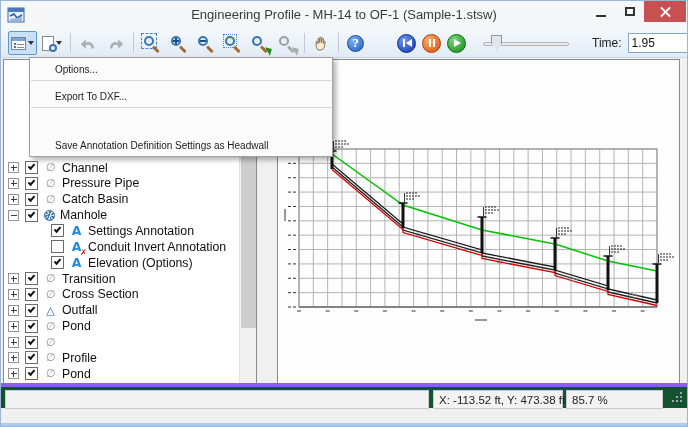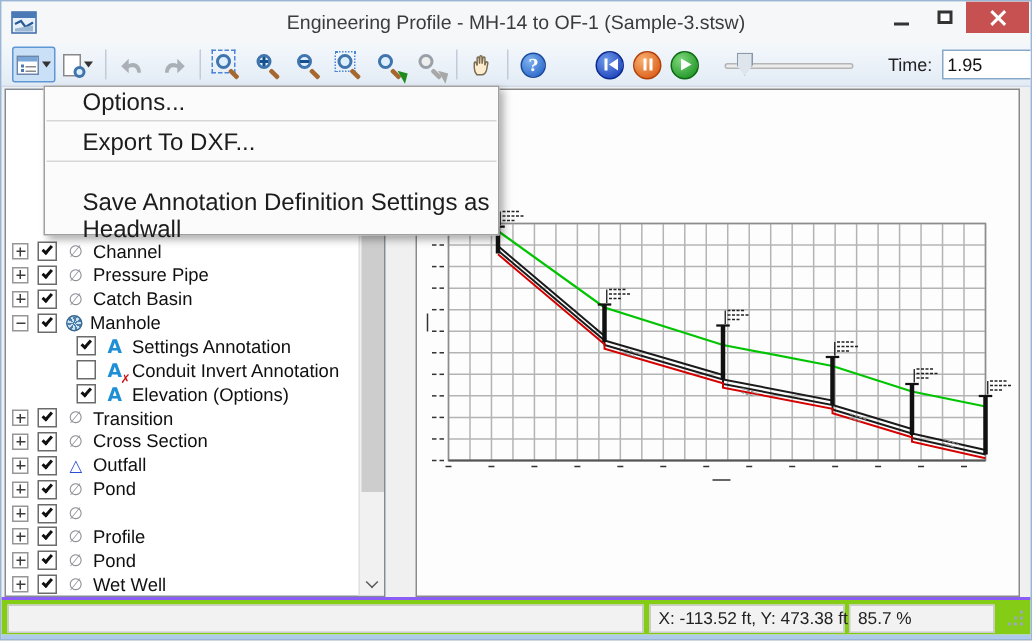--- a/index.html
+++ b/index.html
@@ -92,33 +92,33 @@
   .chev{width:6px;height:6px;border-right:1.5px solid #5a5a5a;border-bottom:1.5px solid #5a5a5a;}
   .chev.down{transform:rotate(45deg);margin-top:-3px;}
   .chev.up{transform:rotate(-135deg);margin-top:3px;}
   .ts-thumb{position:absolute;left:1px;width:15px;background:#cdcdcd;top:16px;height:252px;}
   
   .chart-panel{position:absolute;left:276px;top:58px;width:403px;height:339px;background:#fdfdfd;border:1px solid #8a8a8a;}
   .chart-panel svg{position:absolute;left:0;top:0;overflow:visible;}
   
   .menu{position:absolute;left:28px;top:56px;width:304px;background:#fbfbfb;border:1px solid #a0a0a0;
     box-shadow:3px 3px 5px rgba(0,0,0,.3);z-index:60;}
-  .menu-item{display:flex;align-items:center;font-size:16px;color:#1c1c1c;height:22px;}
+  .menu-item{display:flex;align-items:center;font-size:10px;color:#1c1c1c;height:22px;}
   .menu-item > span{padding-left:25px;}
   .menu > :nth-child(1){height:22px;}
   .menu > :nth-child(4){height:26px;}
   .menu > :nth-child(6){height:27px;}
   .menu-item.hl-item{height:18px;}
   .hl-span{display:inline-block;margin-left:10px;padding-left:15px !important;width:155px;background:#f0a6b6;
     height:17px;line-height:17px;}
   .menu-sep{border-top:1px solid #d6d6d6;margin:0 1px;}
   .menu > :nth-child(3){margin-top:4px;}
   .menu > :nth-child(5){margin-top:1px;}
   
-  .statusbar{position:absolute;left:0;bottom:3px;width:100%;height:25px;background:#84cc16;border-top:2px solid #8b5cf6;}
+  .statusbar{position:absolute;left:0;bottom:18px;width:100%;height:25px;background:#14532d;border-top:4px solid #8b5cf6;}
   .sb-panel{position:absolute;top:3px;height:19px;border:1px solid #cbcbcb;background:#f2f2f2;font-size:11.5px;
     color:#222;display:flex;align-items:center;padding:0 5px;white-space:nowrap;}
   .grip2{position:absolute;right:4px;bottom:3px;width:13px;height:13px;}
   .grip-dot{position:absolute;left:10px;top:0;width:2px;height:2px;background:#9aa8b8;
     box-shadow:0 4px #9aa8b8,0 8px #9aa8b8,-4px 4px #9aa8b8,-4px 8px #9aa8b8,-8px 8px #9aa8b8;}
   .bottom-strip{position:absolute;left:0;right:0;bottom:0;height:3px;background:#aecbe9;}
 </style>
 </head>
 <body>
 
@@ -126,21 +126,21 @@
 
   <div class="titlebar">
     <span class="app-icon">
       <svg width="18" height="18" viewBox="0 0 18 18">
         <rect x="1" y="2" width="16" height="14" fill="#e8f1fa" stroke="#3a6aa8"></rect>
         <rect x="1" y="2" width="16" height="4" fill="#4a7ab5"></rect>
         <polyline points="3,10 7,8 10,12 15,9" fill="none" stroke="#2a5a98" stroke-width="1.5"></polyline>
         <polygon points="3,15 15,15 15,11 3,13" fill="#9ab8d4"></polygon>
       </svg>
     </span>
-    <div class="title">Engineering Profile - MH-14 to OF-1 (Sample-3.stsw)</div>
+    <div class="title">Engineering Profile - MH-14 to OF-1 (Sample-1.stsw)</div>
     <div class="win-controls">
       <div class="win-btn">
           <span class="g-min"></span>
         </div>
       <div class="win-btn">
           <span class="g-max"></span>
         </div>
       <div class="win-btn close">
         <span class="g-x1"></span>
           <span class="g-x2"></span>

